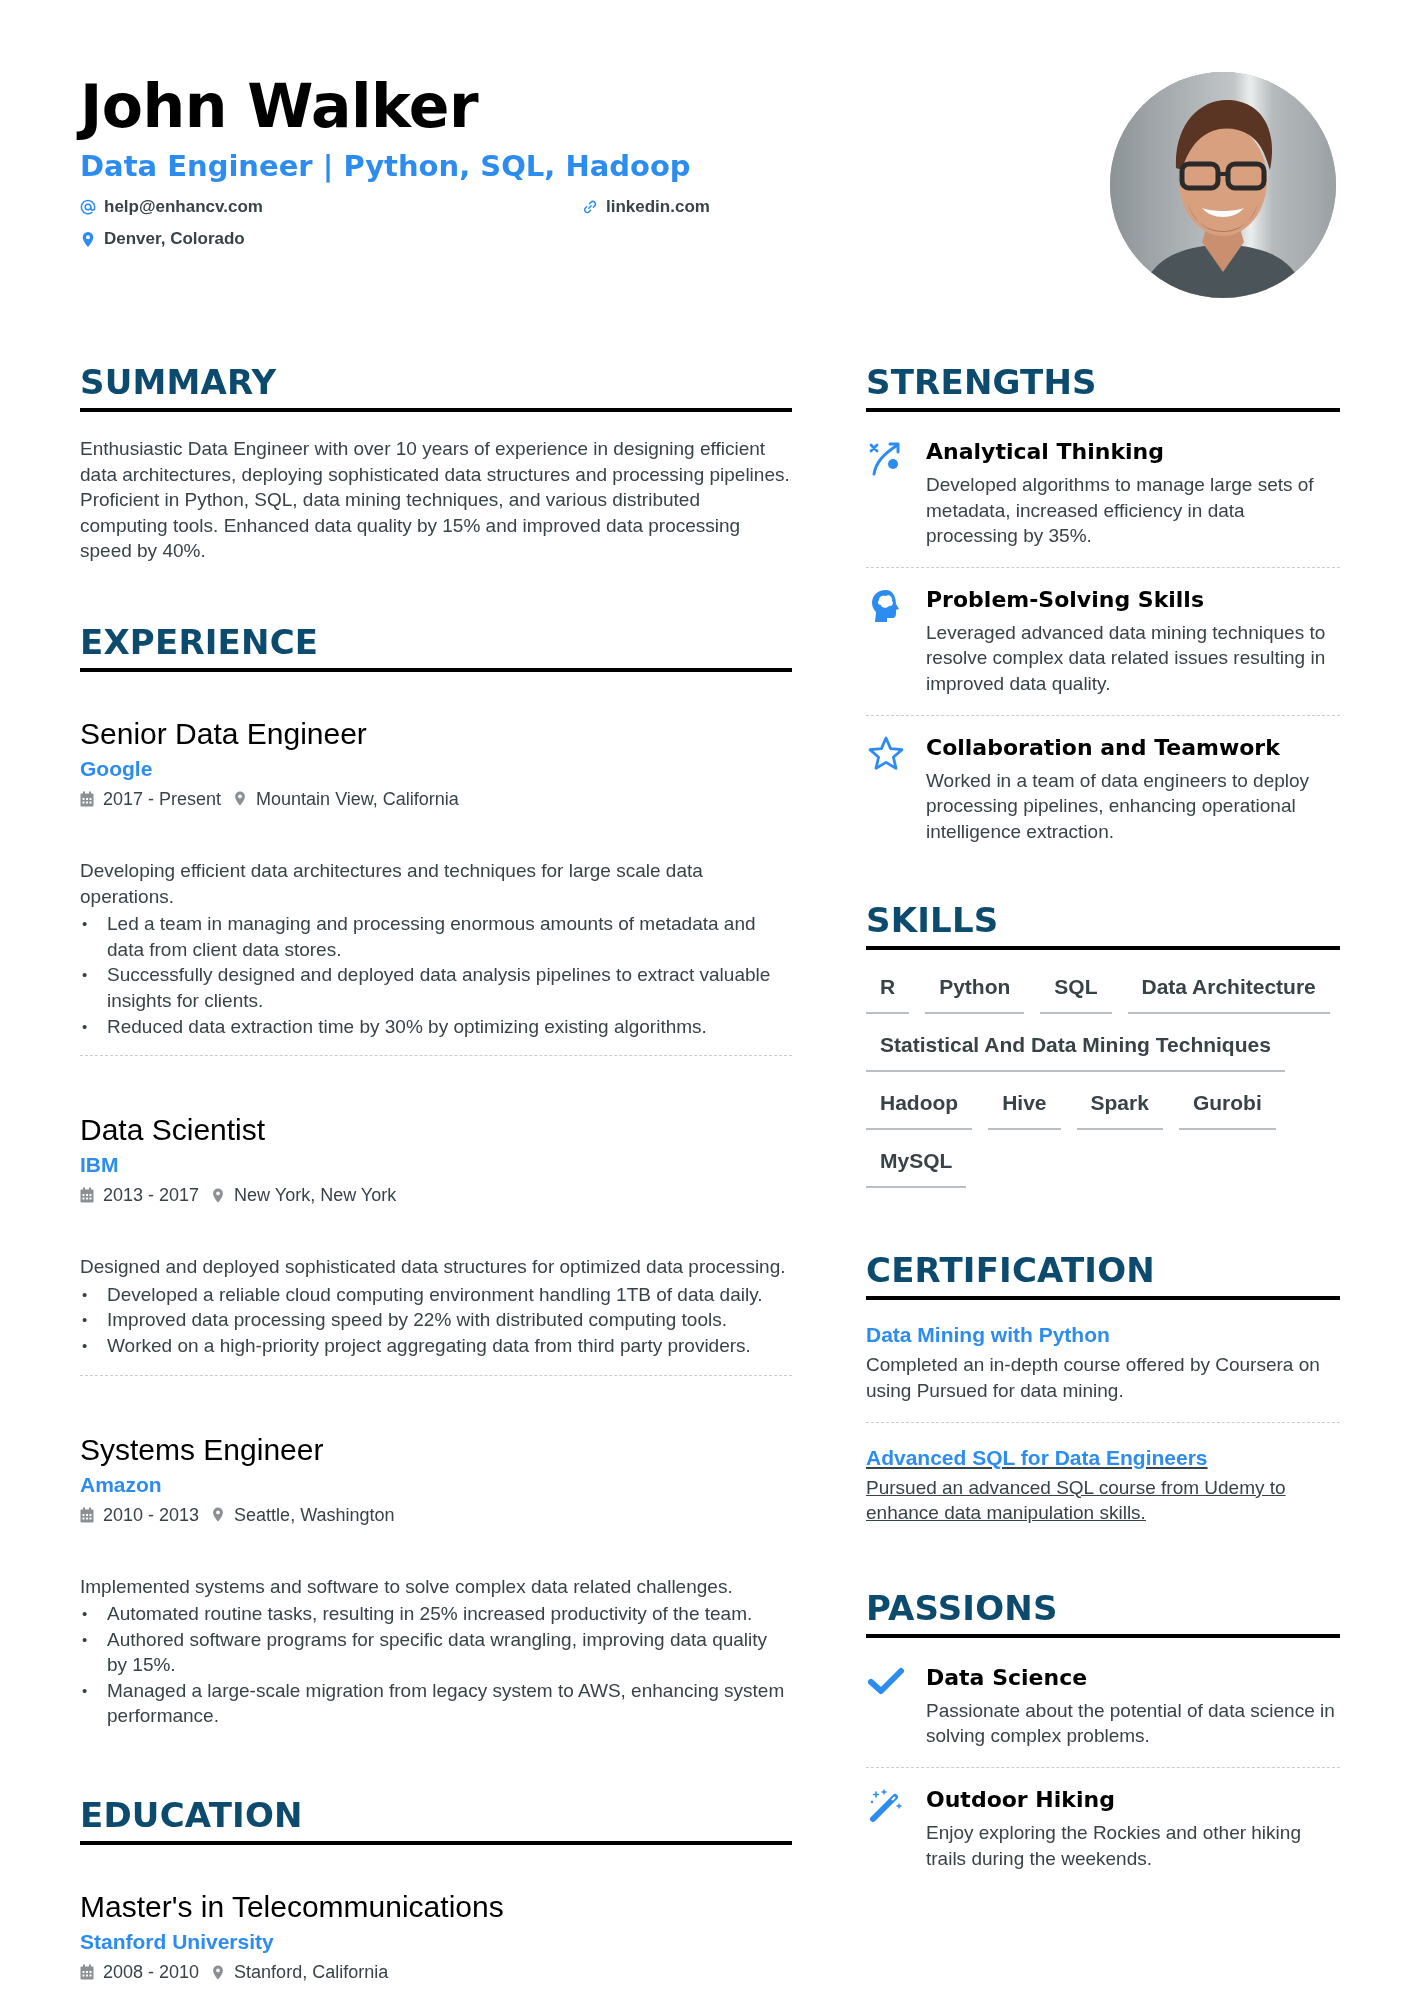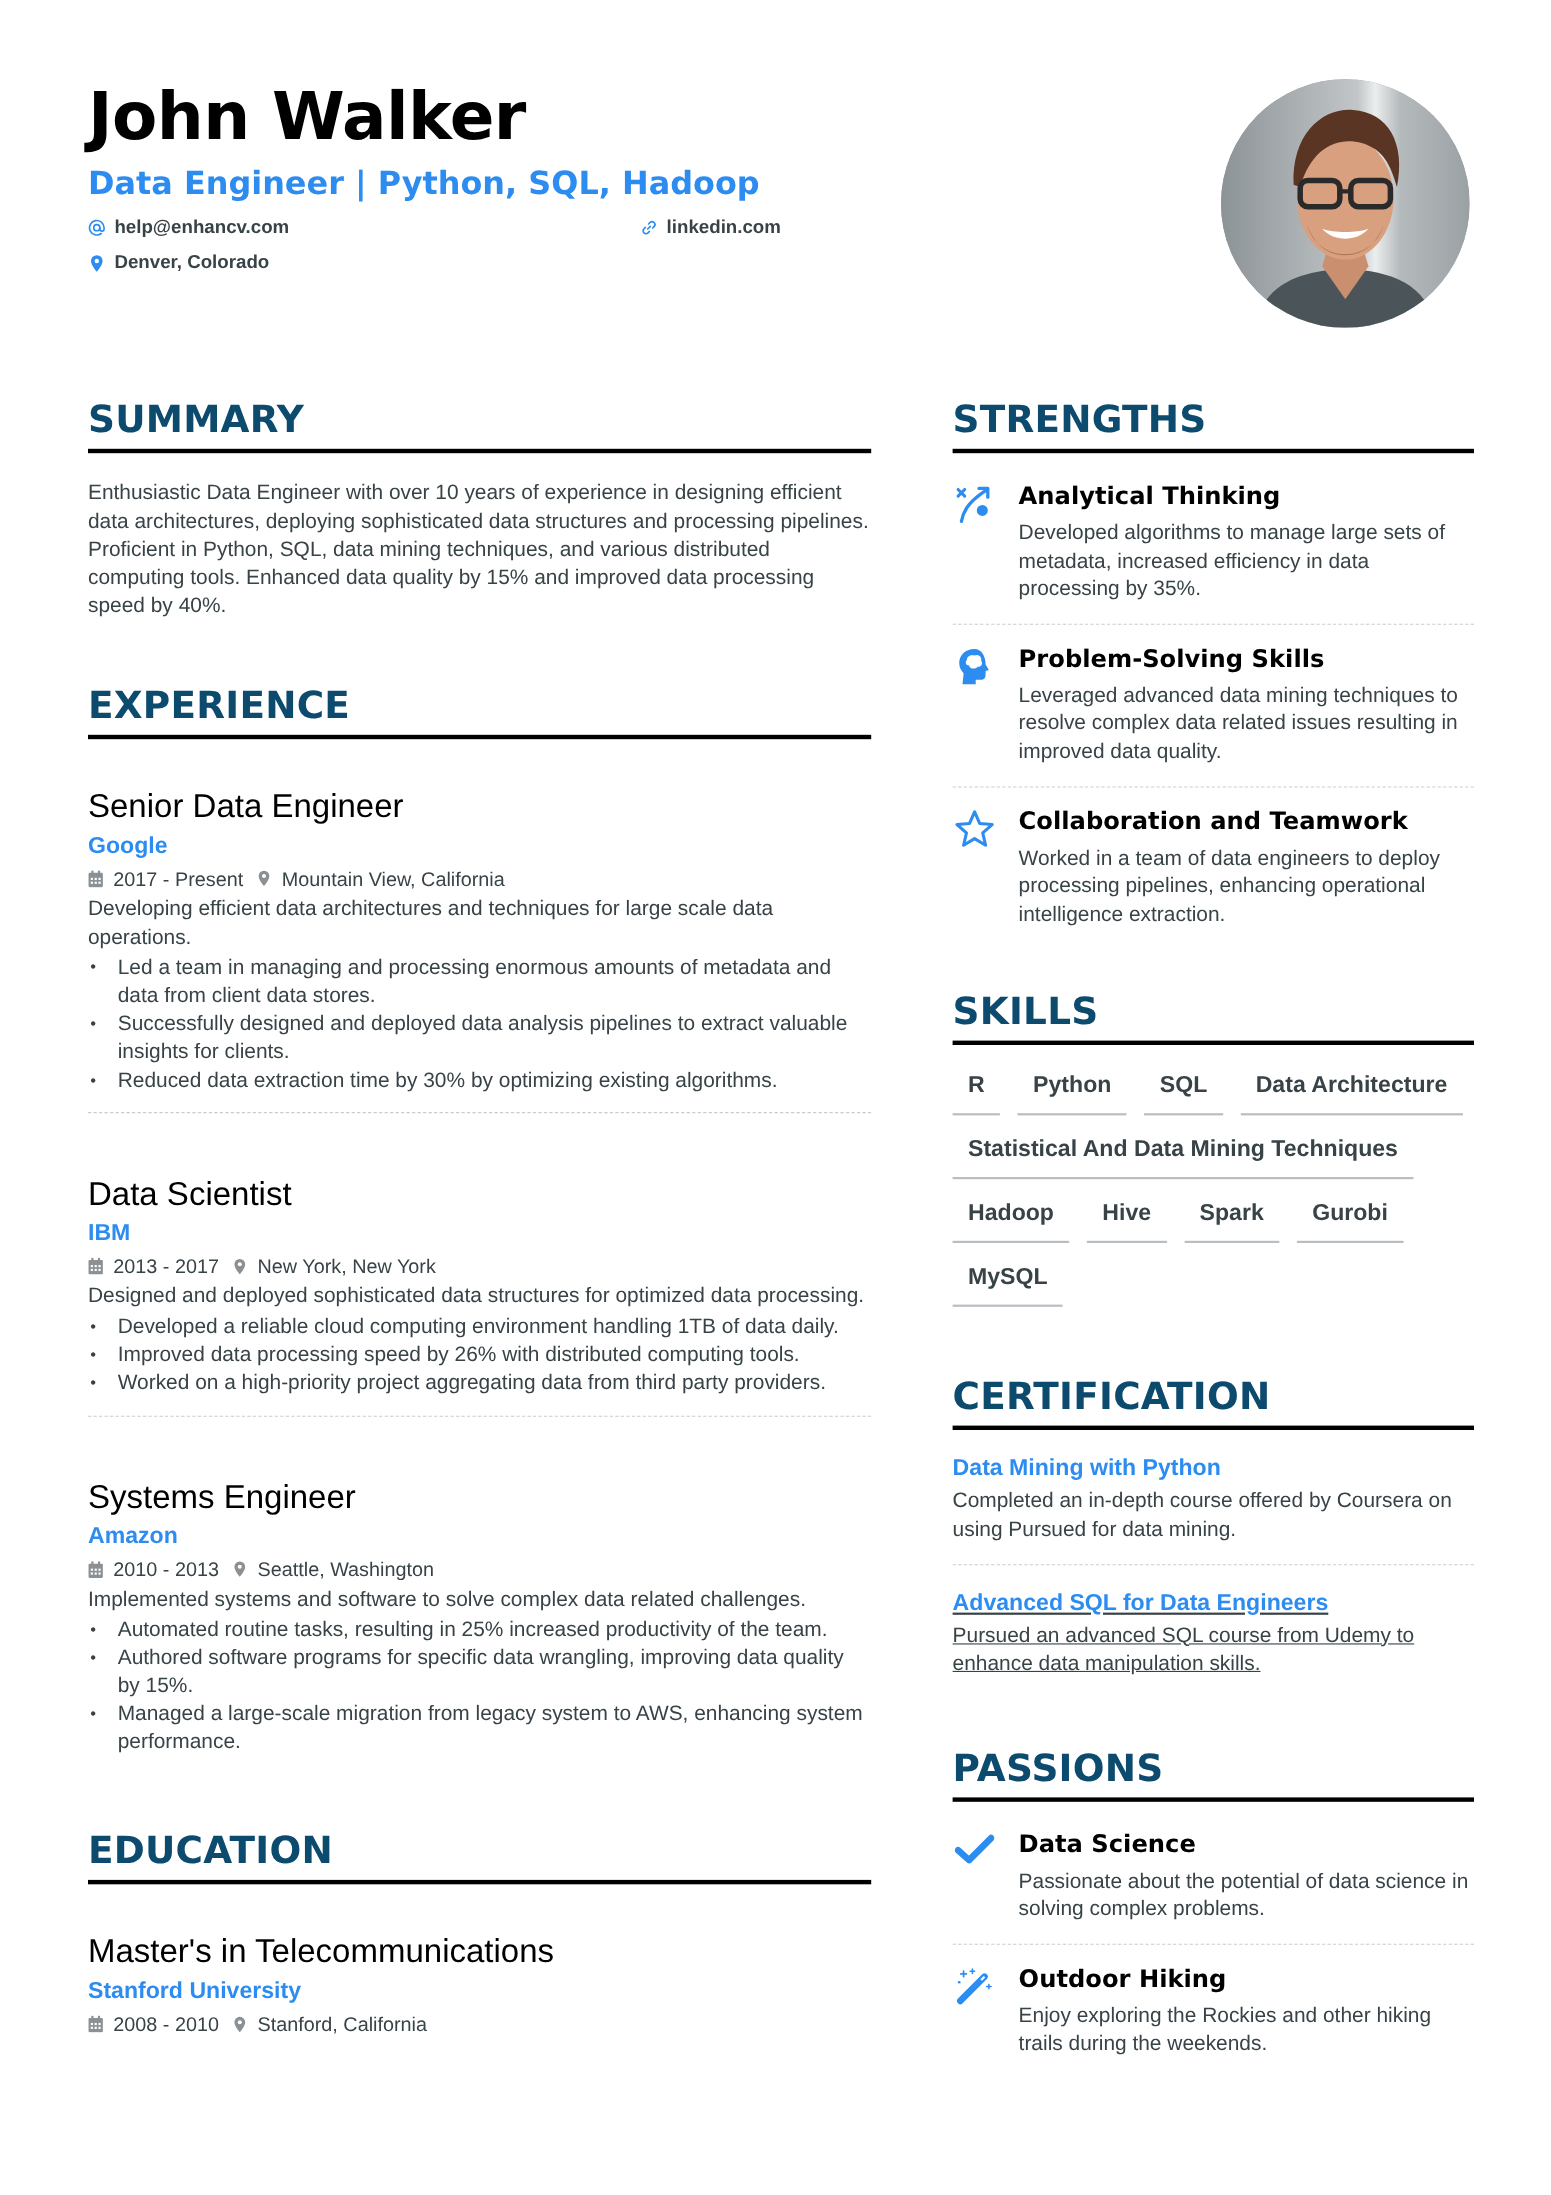--- a/index.html
+++ b/index.html
@@ -14,21 +14,21 @@
   .photo { position: absolute; left: 1110px; top: 72px; width: 226px; height: 226px; border-radius: 50%; overflow: hidden; background: #9aa0a4; }
 
   
   .col { position: absolute; }
   .col-left { left: 80px; top: 360px; width: 712px; }
   .col-right { left: 866px; top: 360px; width: 474px; }
 
   .section { margin-bottom: 0; }
   .section-title { font-family: "DejaVu Sans", sans-serif; font-weight: bold; font-size: 34px; color: #0c4a6e; line-height: 44px; padding-bottom: 4px; border-bottom: 4px solid #000; letter-spacing: 0.2px; }
 
-  .body-text { font-size: 19px; line-height: 25.6px; color: #384347; }
+  .body-text { font-size: 19px; line-height: 25.6px; color: #384347; margin-top: 44px; }
 
   
   .job { padding: 0 0 16px 0; }
   .job + .job { border-top: 1px dashed #c9cdd0; padding-top: 12px; }
   .job-title { font-size: 30px; font-weight: normal; color: #000; line-height: 40px; margin-top: 42px; }
   .job-company { font-size: 21px; font-weight: bold; color: #2d8cf0; line-height: 30px; }
   .job-meta { display: flex; align-items: flex-start; gap: 12px; font-size: 18px; color: #384347; line-height: 30px; }
   .meta-item { display: flex; align-items: center; gap: 9px; }
   .bullets { list-style: none; margin-top: 2px; }
   .bullets li { position: relative; padding-left: 27px; font-size: 19px; line-height: 25.6px; color: #384347; }
@@ -177,21 +177,21 @@
             <svg width="14" height="17" viewBox="0 0 16 18">
                 <path d="M8 1a5.6 5.6 0 0 0-5.6 5.6C2.4 10.8 8 17 8 17s5.6-6.2 5.6-10.4A5.6 5.6 0 0 0 8 1z" fill="#8a9094"></path>
                 <circle cx="8" cy="6.6" r="2.1" fill="#fff"></circle>
               </svg>
             <span>New York, New York</span>
           </span>
         </div>
         <p class="body-text">Designed and deployed sophisticated data structures for optimized data processing.</p>
         <ul class="bullets">
           <li>Developed a reliable cloud computing environment handling 1TB of data daily.</li>
-          <li>Improved data processing speed by 26% with distributed computing tools.</li>
+          <li>Improved data processing speed by 22% with distributed computing tools.</li>
           <li>Worked on a high-priority project aggregating data from third party providers.</li>
         </ul>
       </article>
 
       <article class="job">
         <h3 class="job-title">Systems Engineer</h3>
         <div class="job-company">Amazon</div>
         <div class="job-meta">
           <span class="meta-item">
             <svg width="14" height="16" viewBox="0 0 14 16">

